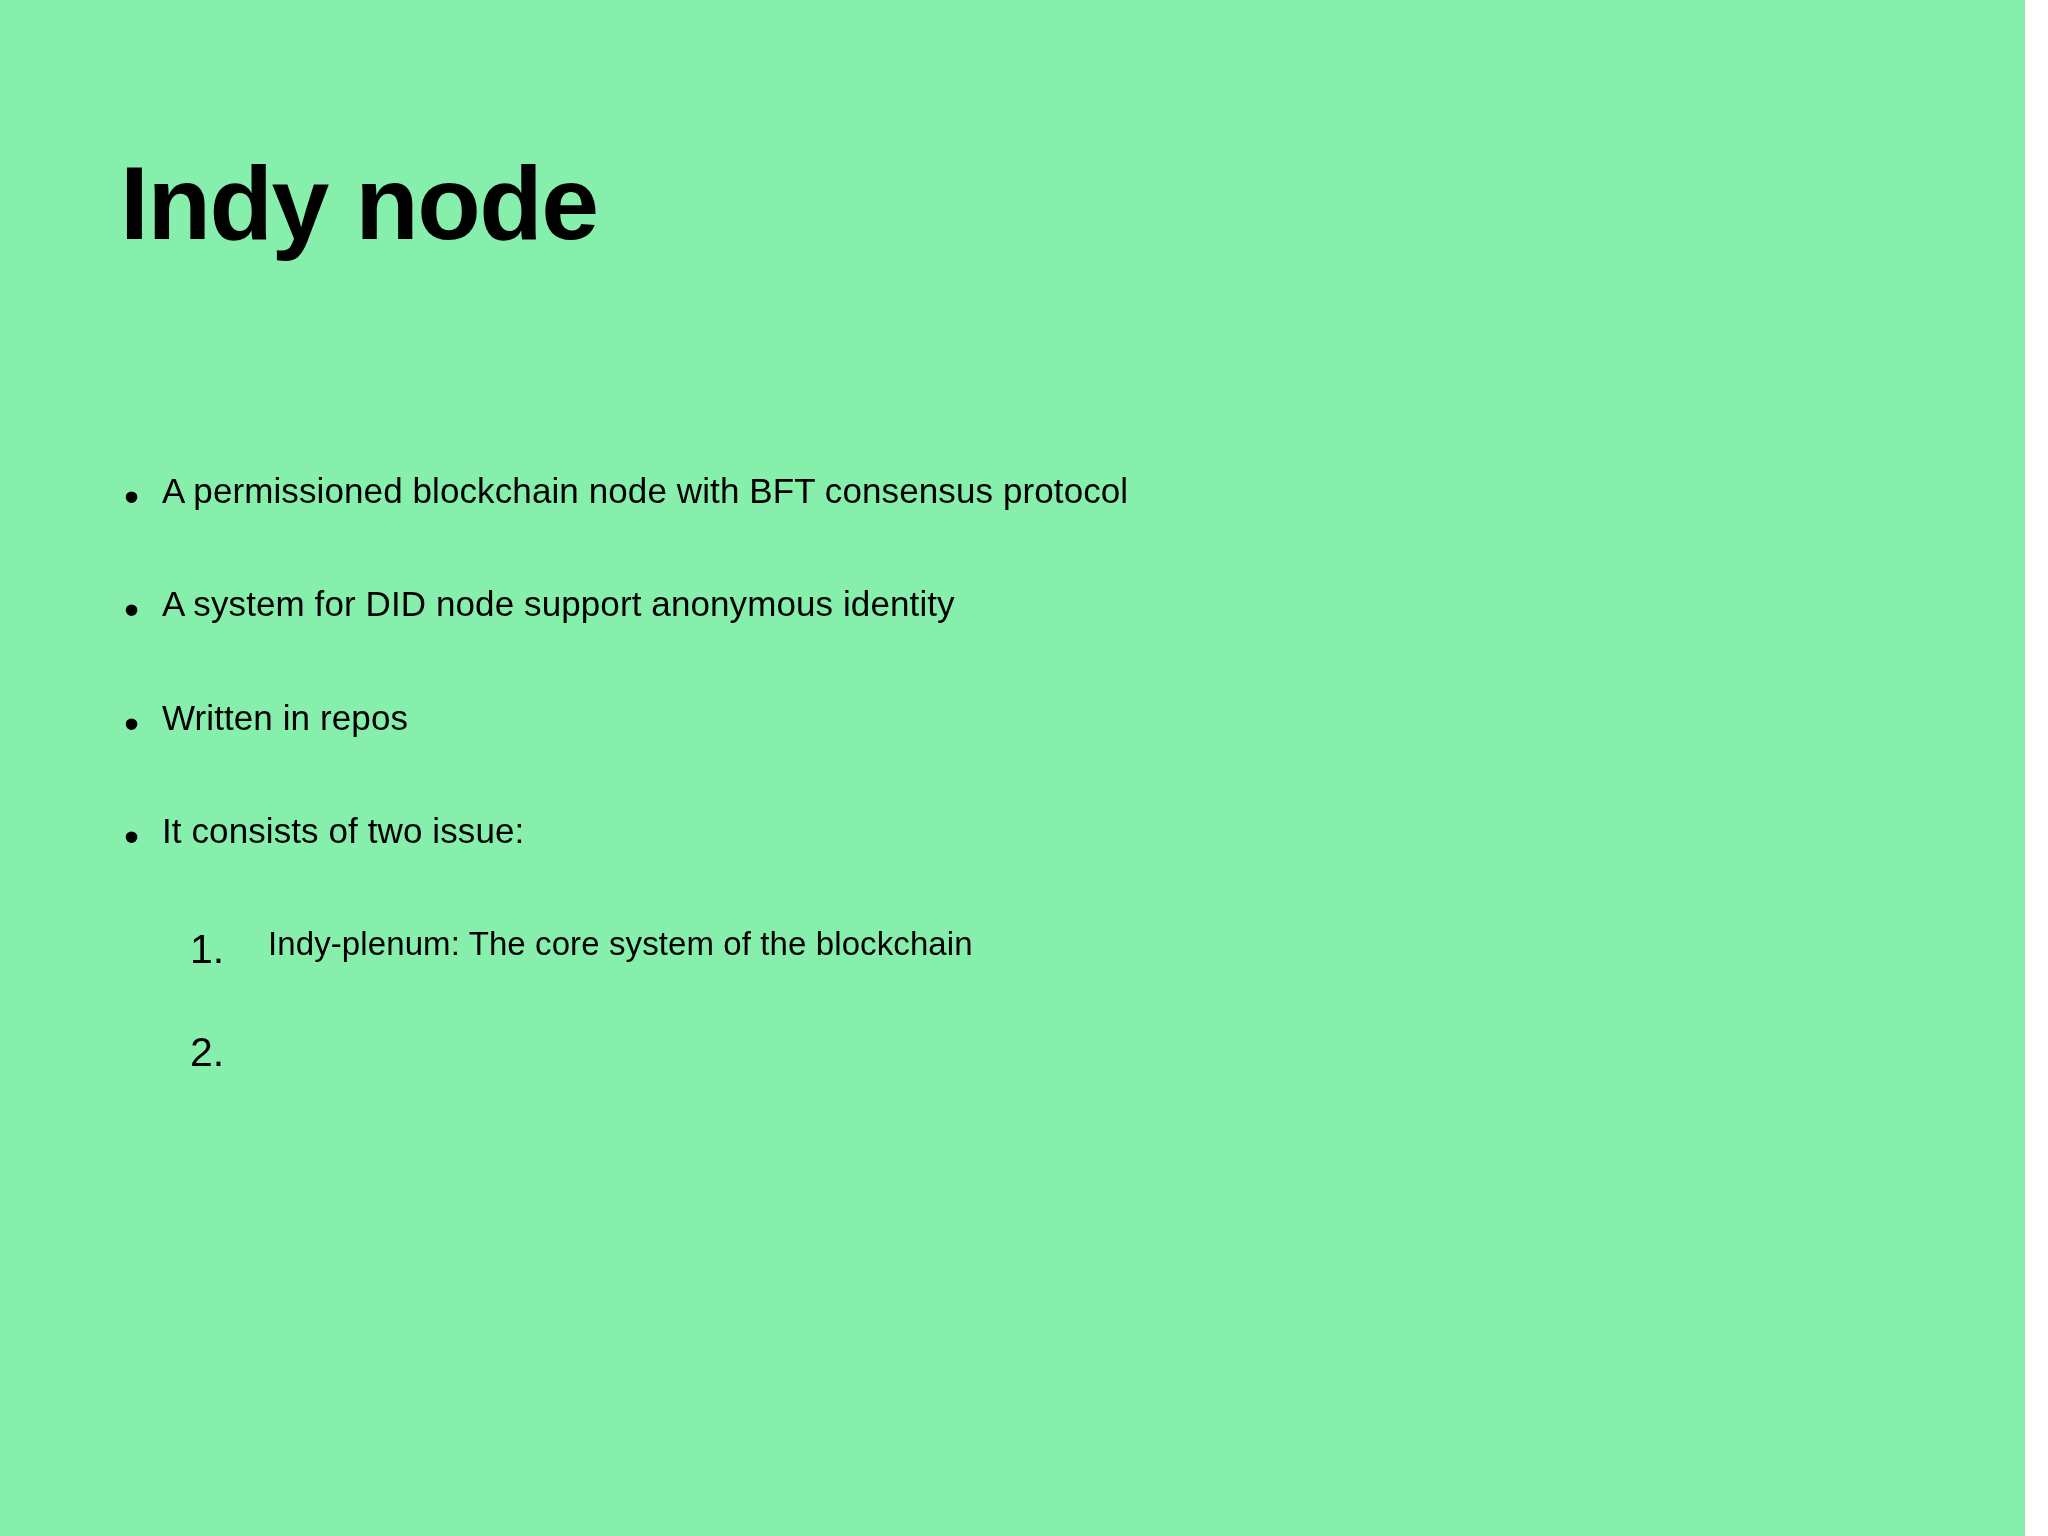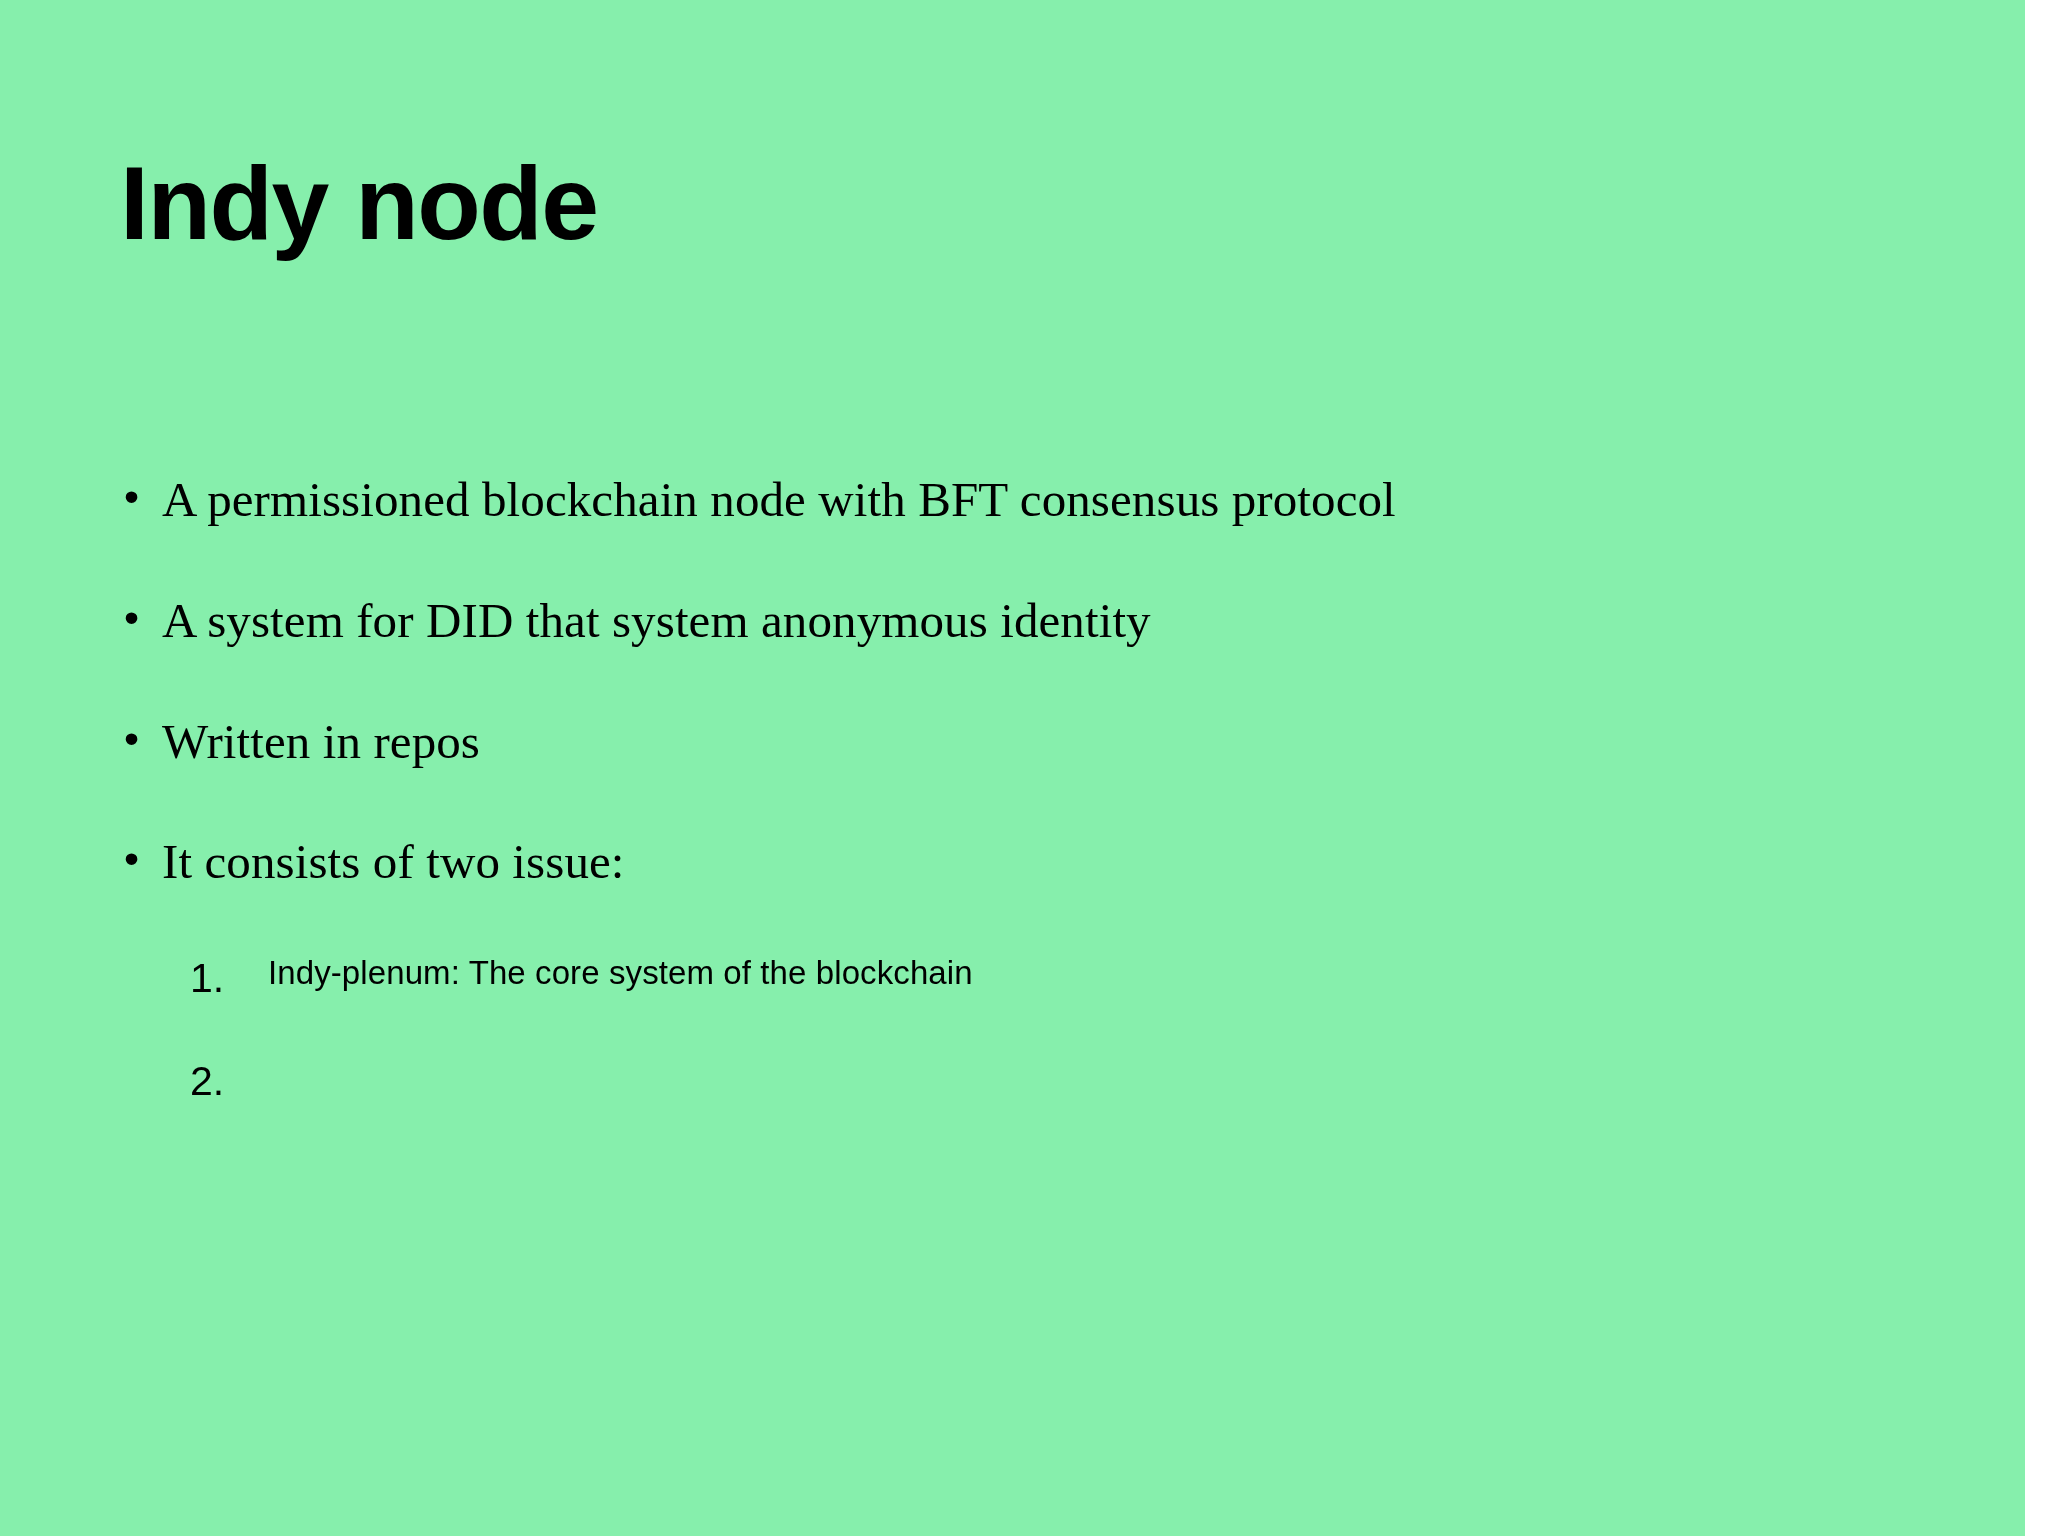--- a/index.html
+++ b/index.html
@@ -55,25 +55,24 @@
     font-size: 43px;
     line-height: 1.22;
     text-align: left;
     padding-left: 14px;
     box-sizing: border-box;
     color: #000000;
   }
 
   .bullet-text {
     flex: 1 1 auto;
-    font-size: 49px;
+    font-size: 35px;
     line-height: 1.22;
     letter-spacing: 0.1px;
     color: #000000;
-    font-family: Liberation Serif, serif;
   }
 
   .sub-list {
     margin-top: 20px;
     margin-left: 80px;
   }
 
   .sub-row {
     display: flex;
     align-items: flex-start;
@@ -111,21 +110,21 @@
 
   <div class="body-list">
 
     <div class="bullet-row">
       <span class="bullet-marker">•</span>
       <span class="bullet-text">A permissioned blockchain node with BFT consensus protocol</span>
     </div>
 
     <div class="bullet-row">
       <span class="bullet-marker">•</span>
-      <span class="bullet-text">A system for DID that system anonymous identity</span>
+      <span class="bullet-text">A system for DID node support anonymous identity</span>
     </div>
 
     <div class="bullet-row">
       <span class="bullet-marker">•</span>
       <span class="bullet-text">Written in repos</span>
     </div>
 
     <div class="bullet-row">
       <span class="bullet-marker">•</span>
       <span class="bullet-text">It consists of two issue:</span>

